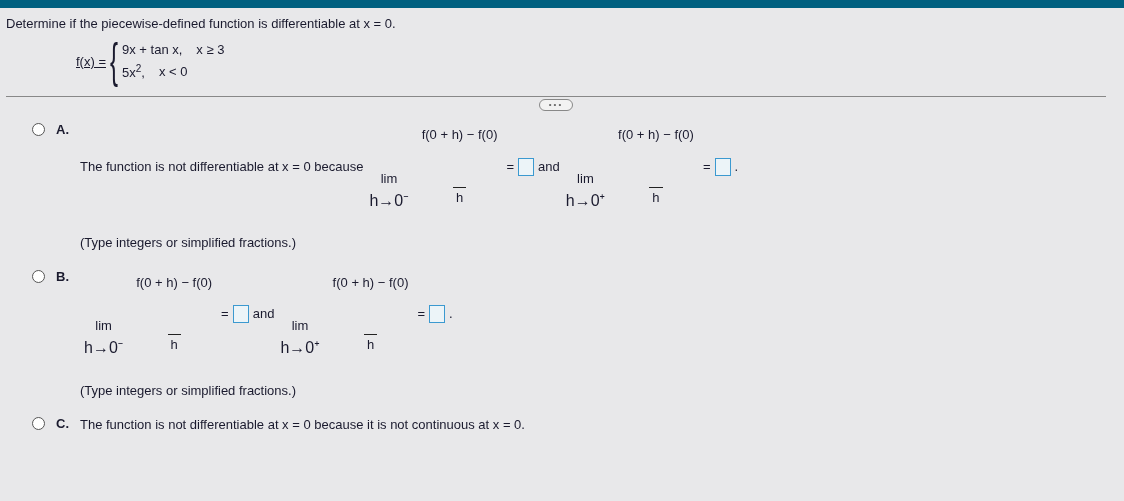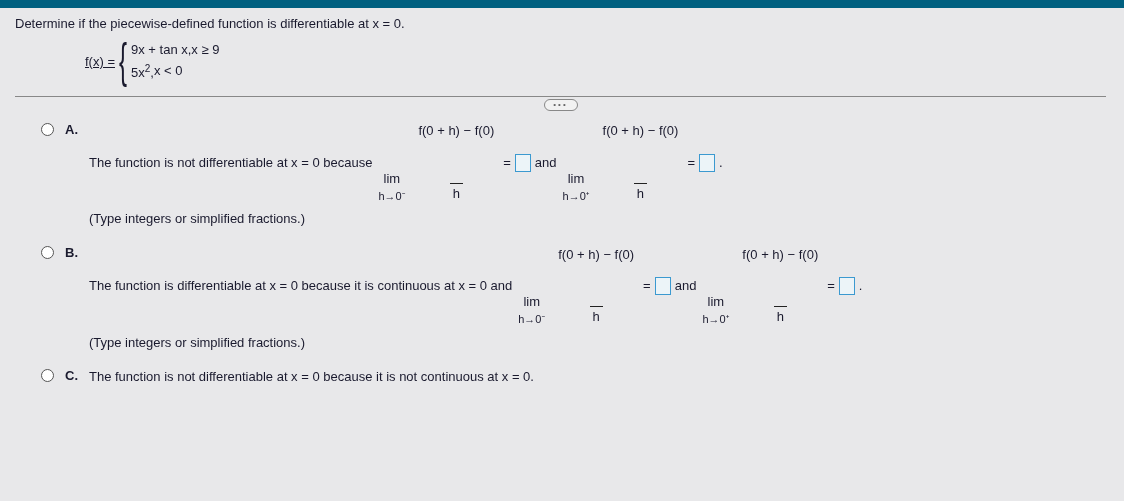--- a/index.html
+++ b/index.html
@@ -12,39 +12,39 @@
       background: #e8e8ea;
       padding: 0;
       overflow: hidden;
     }
     .topbar {
       height: 8px;
       background: #006080;
       width: 100%;
     }
     .content {
-      padding: 8px 18px 0 15px;
+      padding: 8px 18px 0 6px;
     }
     .question { margin-bottom: 10px; }
     .piecewise {
       margin: 10px 0 15px 70px;
       display: flex;
       align-items: center;
       gap: 6px;
     }
     .fx { font-style: normal; text-decoration: underline; }
     .brace {
       font-size: 48px;
       line-height: 40px;
       font-weight: 100;
       transform: scaleX(0.5);
       margin: 0 -6px;
     }
     .cases { display: flex; flex-direction: column; gap: 6px; }
-    .caserow { display: flex; }
+    .caserow { display: flex; gap: 14px; align-items: center; }
     .sup { font-size: 10px; vertical-align: super; }
     hr.sep {
       border: none;
       border-top: 1px solid #888;
       margin: 10px 0 8px 0;
     }
     .dots-pill {
       margin: -6px auto 10px auto;
       width: 34px;
       height: 12px;
@@ -66,30 +66,30 @@
       align-items: flex-start;
       margin-bottom: 12px;
     }
     .radio {
       width: 13px; height: 13px; border: 1px solid #555;
       border-radius: 50%; margin-top: 2px; background: #fff;
       cursor: pointer;
     }
     .opt-label { font-weight: bold; padding-top: 1px; }
     .opt-body { line-height: 1.6; }
-    .hint { margin-top: 4px; margin-bottom: 2px; }
+    .hint { margin-top: 20px; margin-bottom: 2px; }
     .lim {
       display: inline-flex;
       flex-direction: column;
       align-items: center;
       vertical-align: middle;
       margin: 0 4px;
     }
     .lim .top { font-size: 13px; margin-top: 48px; }
-    .lim .bot { font-size: 11px; margin-top: -2px; }
+    .lim .bot { font-size: 16px; margin-top: -2px; }
     .frac {
       display: inline-flex;
       flex-direction: column;
       align-items: center;
       vertical-align: middle;
       margin: 0 4px;
       gap: 41px;
     }
     .frac .num { padding: 0 3px; }
     .frac .den { border-top: 1px solid #222; padding: 0 3px; }
@@ -113,21 +113,21 @@
 <div class="content">
 
   <div class="question">Determine if the piecewise-defined function is differentiable at x = 0.</div>
 
   <div class="piecewise">
     <span class="fx">f(x) =</span>
     <span class="brace">{</span>
     <div class="cases">
       <div class="caserow">
         <span>9x + tan x,</span>
-        <span>x ≥ 9</span>
+        <span>x ≥ 3</span>
       </div>
       <div class="caserow">
         <span>
           <span>5x</span><span class="sup">2</span><span>,</span>
         </span>
         <span style="">x &lt; 0</span>
       </div>
     </div>
   </div>
 
@@ -168,21 +168,20 @@
         </div>
         <div class="hint">(Type integers or simplified fractions.)</div>
       </div>
     </div>
 
     <div class="opt">
       <div class="radio"></div>
       <div class="opt-label">B.</div>
       <div class="opt-body">
         <div class="rowline">
-          <span class="mathtxt">The function is differentiable at x = 0 because it is continuous at x = 0 and</span>
           <span class="lim">
             <span class="top">lim</span>
             <span class="bot">h→0⁻</span>
           </span>
           <span class="frac">
             <span class="num">f(0 + h) − f(0)</span>
             <span class="den">h</span>
           </span>
           <span> = </span>
           <span class="ansbox"></span>

